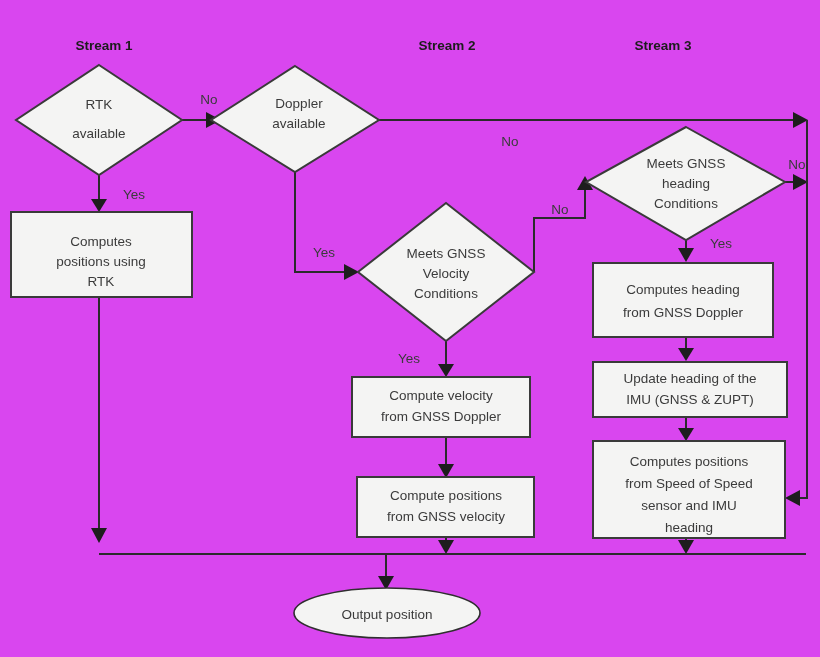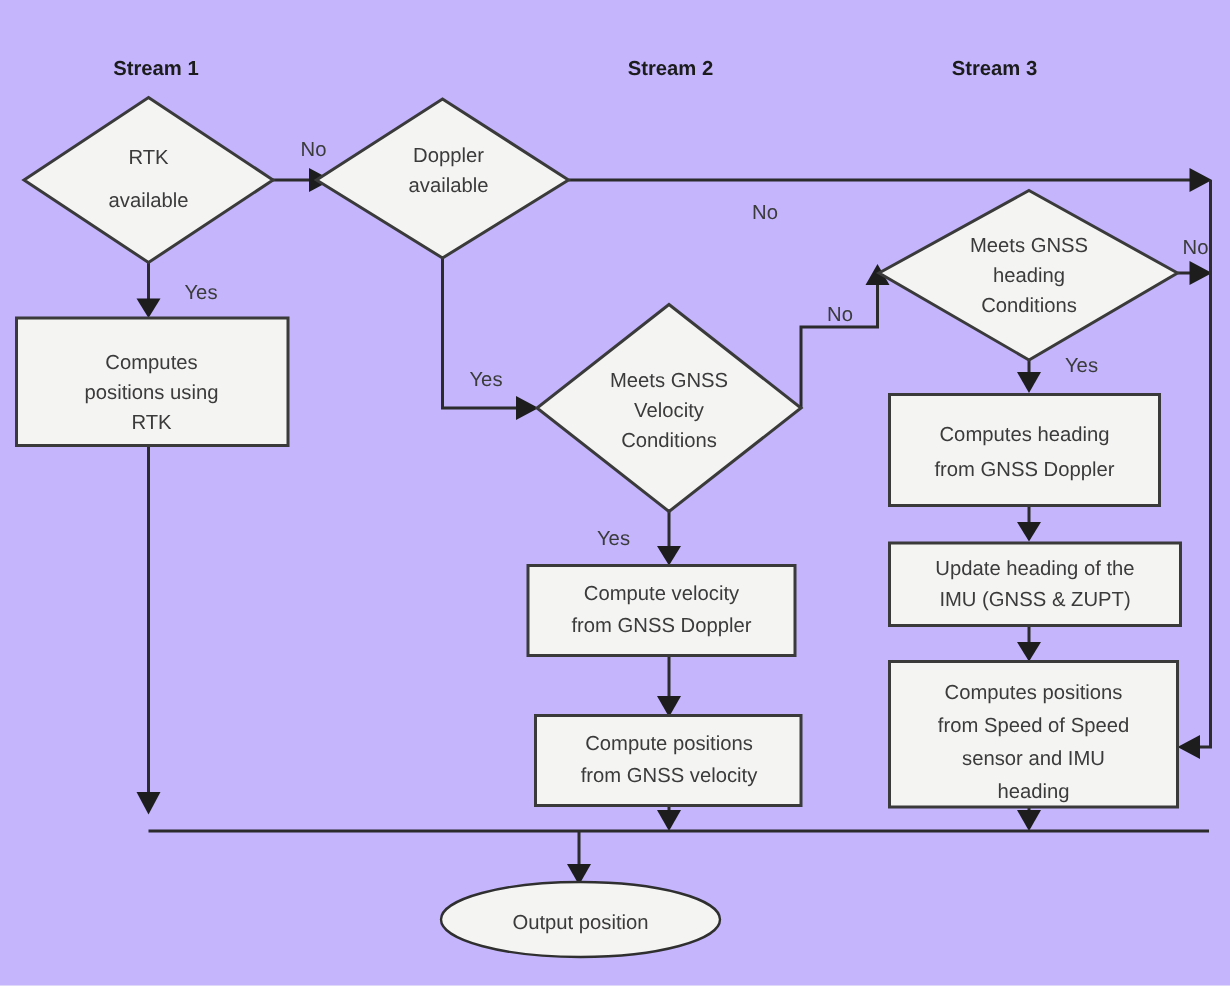--- a/index.html
+++ b/index.html
@@ -4,21 +4,21 @@
 <style>
   html, body {
     margin: 0;
     padding: 0;
     background: #f4f4f3;
   }
   #root {
     position: relative;
     width: 820px;
     height: 657px;
-    background: #c4b5fd;
+    background: #d946ef;
     font-family: "Liberation Sans", sans-serif;
     overflow: hidden;
   }
   svg.flow {
     position: absolute;
     inset: 0;
     width: 820px;
     height: 657px;
   }
   .shape {

